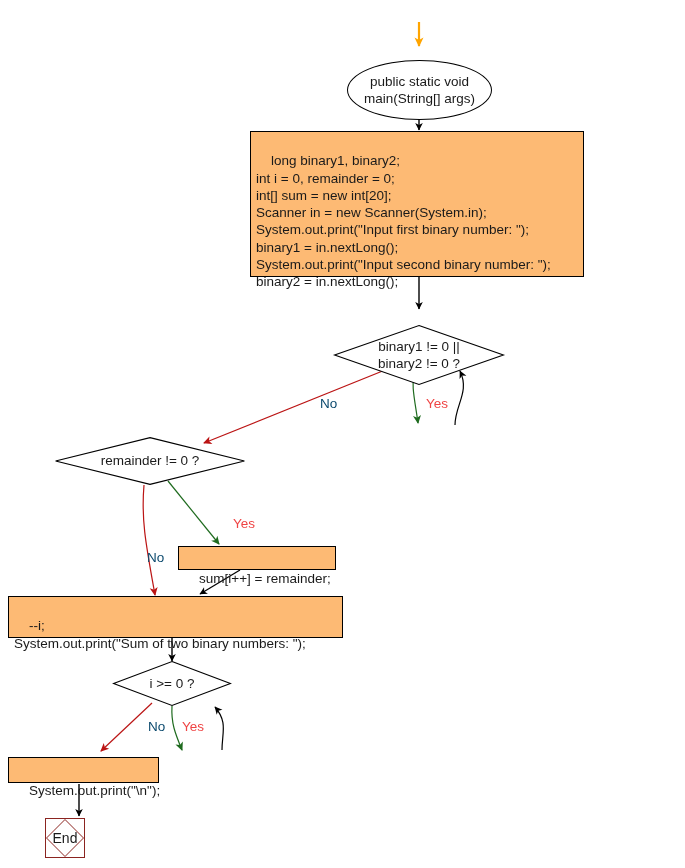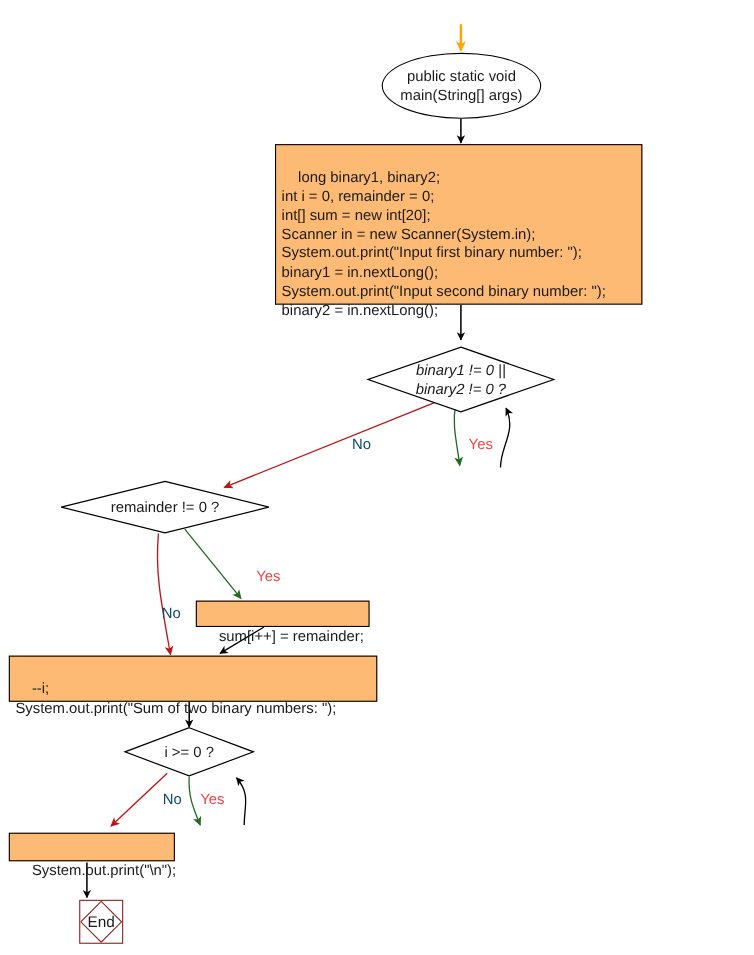--- a/index.html
+++ b/index.html
@@ -169,37 +169,37 @@
      print newline --&gt;
     <line x1="152" y1="703" x2="101" y2="751" stroke="#bb1414" stroke-width="1.2" marker-end="url(#ah-red)"></line>
 
     
     <path d="M222,750 C222,733 228,722 215,707" fill="none" stroke="#000000" stroke-width="1.2" marker-end="url(#ah-black)"></path>
 
     
     <line x1="79" y1="784" x2="79" y2="816" stroke="#000000" stroke-width="1.4" marker-end="url(#ah-black)"></line>
   </svg>
 
-  <div class="node terminator" style="left:347px; top:48px; width:145px; height:60px;">
+  <div class="node terminator" style="left:347px; top:60px; width:145px; height:60px;">
     <span>public static void
 main(String[] args)</span>
   </div>
 
   <div class="node proc" style="left:250px; top:131px; width:334px; height:146px;">
     <span>long binary1, binary2;
 int i = 0, remainder = 0;
 int[] sum = new int[20];
 Scanner in = new Scanner(System.in);
 System.out.print("Input first binary number: ");
 binary1 = in.nextLong();
 System.out.print("Input second binary number: ");
 binary2 = in.nextLong();</span>
   </div>
 
-  <div class="node decision" style="left:334px; top:315px; width:170px; height:60px;font-style:italic;">
+  <div class="node decision" style="left:334px; top:325px; width:170px; height:60px;">
     <svg width="170" height="60" viewBox="0 0 170 60">
       <polygon points="85,0.6 169.4,30 85,59.4 0.6,30" fill="#ffffff" stroke="#000000" stroke-width="1.1"></polygon>
     </svg>
     <div class="dec-label">binary1 != 0 ||
 binary2 != 0 ?</div>
   </div>
 
 
   <div class="node decision" style="left:55px; top:437px; width:190px; height:48px;">
     <svg width="190" height="48" viewBox="0 0 190 48">
@@ -222,21 +222,21 @@
       <polygon points="59,0.6 117.4,22.5 59,44.4 0.6,22.5" fill="#ffffff" stroke="#000000" stroke-width="1.1"></polygon>
     </svg>
     <div class="dec-label">i &gt;= 0 ?</div>
   </div>
 
 
   <div class="node proc" style="left:8px; top:757px; width:151px; height:26px; line-height:20px;">
     <span>System.out.print("\n");</span>
   </div>
 
-  <div class="node end-node" style="left:72px; top:818px; width:40px; height:40px;">
+  <div class="node end-node" style="left:45px; top:818px; width:40px; height:40px;">
     <svg width="38" height="38" viewBox="0 0 38 38">
       <polygon points="19,0.5 37.5,19 19,37.5 0.5,19" fill="none" stroke="#8b2420" stroke-width="1"></polygon>
     </svg>
     <div class="end-label">End</div>
   </div>
 
   <div class="edge-label lbl-no" style="left:320px; top:396px;">No</div>
   <div class="edge-label lbl-yes" style="left:426px; top:396px;">Yes</div>
 
   <div class="edge-label lbl-yes" style="left:233px; top:516px;">Yes</div>

